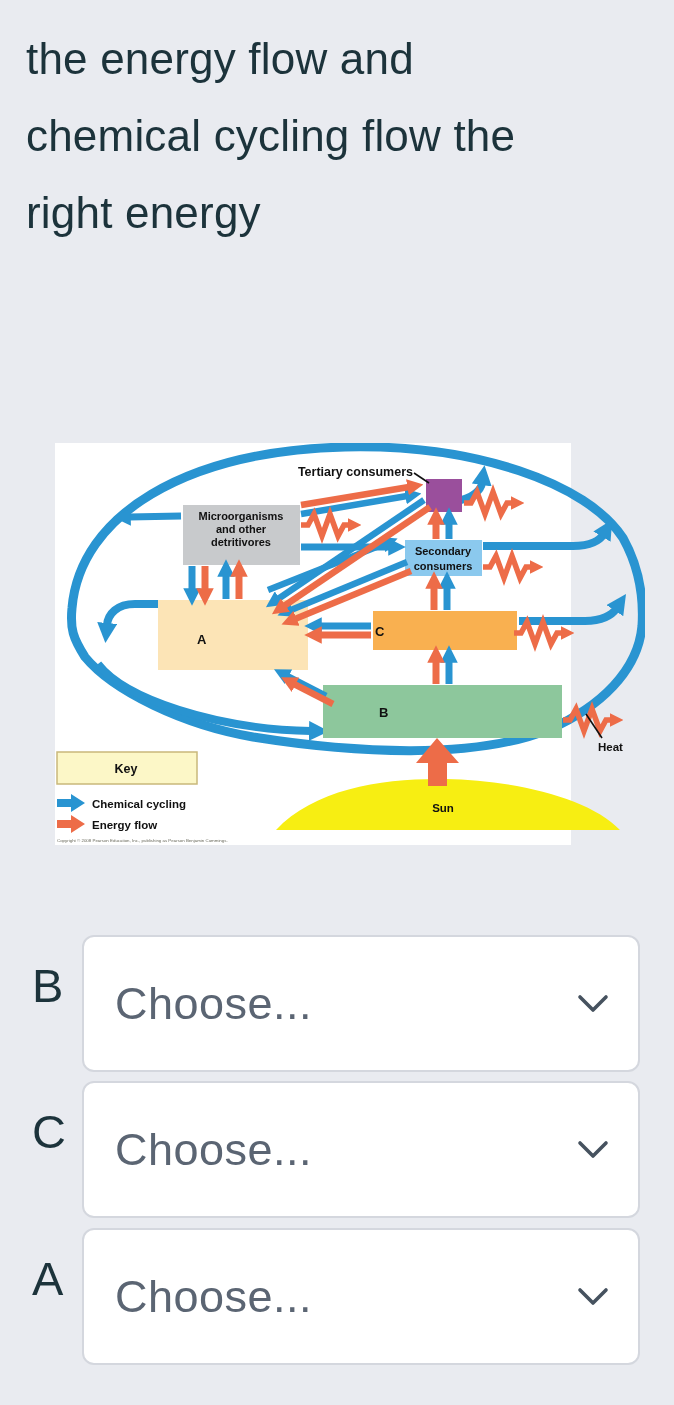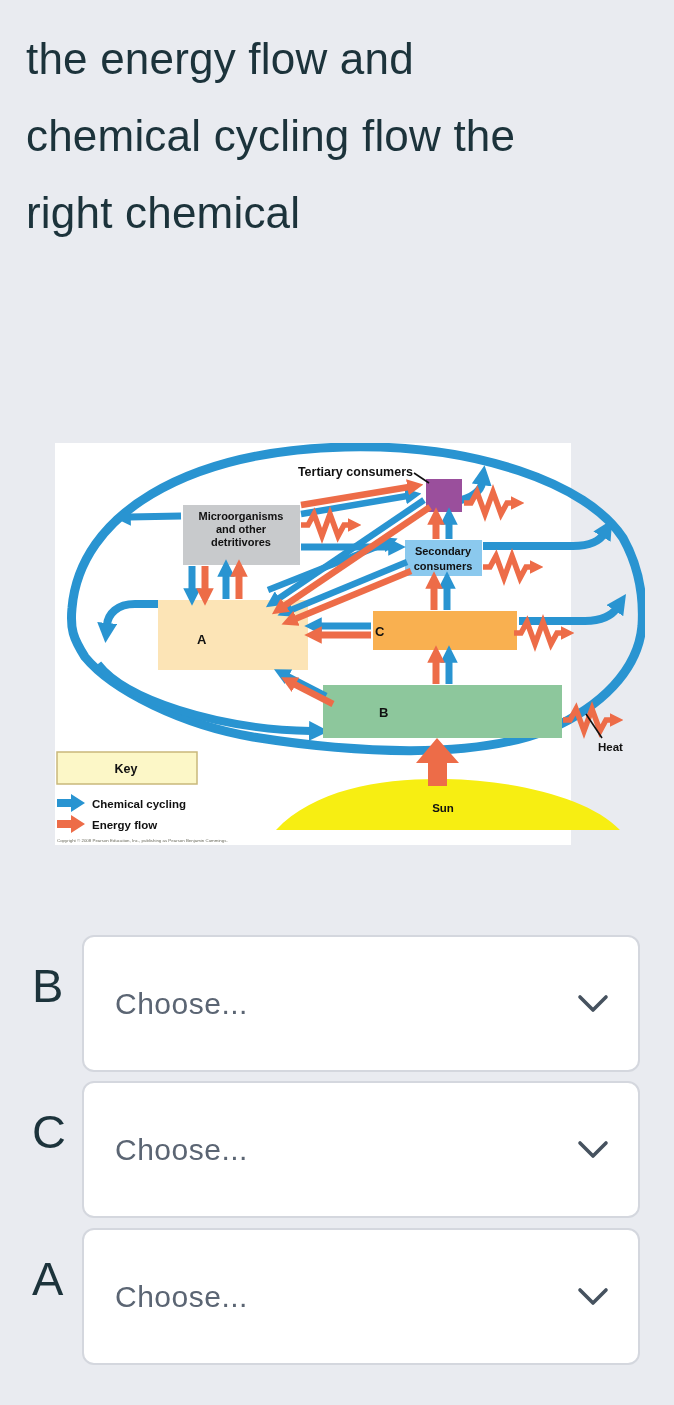--- a/index.html
+++ b/index.html
@@ -24,32 +24,32 @@
     position:absolute;left:32px;top:26px;
     font-size:47px;line-height:50px;color:#1c333b;
   }
   .dd-box{
     position:absolute;left:82px;top:0;width:558px;height:137px;
     background:#ffffff;border:2px solid #d4d7de;border-radius:12px;
     box-sizing:border-box;
     display:flex;align-items:center;
   }
   .dd-value{
-    margin-left:31px;font-size:30px;color:#5b6573;letter-spacing:0.5px;
+    margin-left:31px;font-size:45px;color:#5b6573;letter-spacing:0.5px;
   }
   .dd-chev{position:absolute;right:28px;top:50%;margin-top:-10px;}
   svg text{font-family:"Liberation Sans","DejaVu Sans",sans-serif;}
 </style>
 </head>
 <body>
 
 <div class="question">
   <div>the energy flow and</div>
   <div>chemical cycling flow the</div>
-  <div>right chemical</div>
+  <div>right energy</div>
 </div>
 
 <div class="diagram-panel">
 <svg viewBox="0 0 590 402" xmlns="http://www.w3.org/2000/svg">
   <defs>
     <marker id="ab" viewBox="0 0 10 10" refX="1" refY="5" markerWidth="2.5" markerHeight="2.5" orient="auto">
       <path d="M0,0 L10,5 L0,10 Z" fill="#2994d1"></path>
     </marker>
     <marker id="ao" viewBox="0 0 10 10" refX="1" refY="5" markerWidth="2.5" markerHeight="2.5" orient="auto">
       <path d="M0,0 L10,5 L0,10 Z" fill="#ed6c48"></path>

